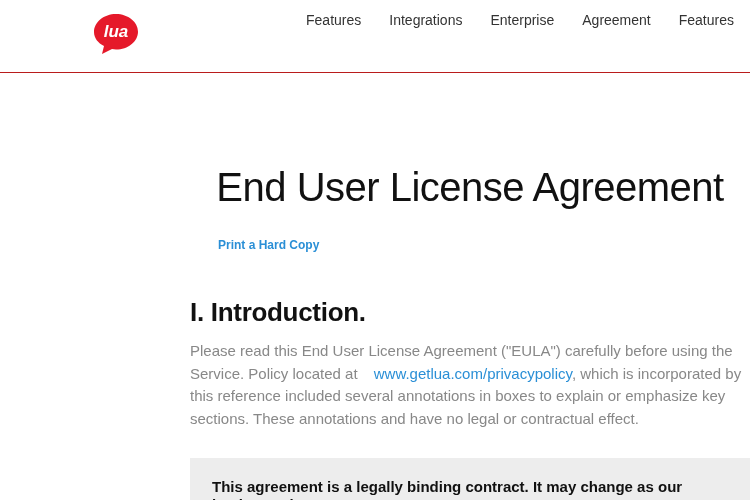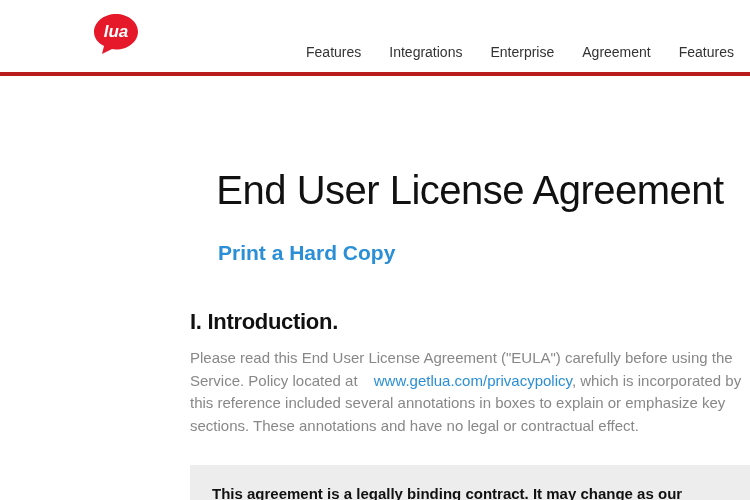--- a/index.html
+++ b/index.html
@@ -6,23 +6,23 @@
     body {
       font-family: -apple-system, BlinkMacSystemFont, "Segoe UI", "Helvetica Neue", Arial, sans-serif;
       background: #fff;
       color: #111;
       width: 750px;
       height: 500px;
       overflow: hidden;
     }
     .header {
       display: flex;
-      align-items: flex-end;
+      align-items: flex-start;
       padding: 12px 0 12px 0;
-      border-bottom: 4px solid #b91c1c;
+      border-bottom: 1px solid #b91c1c;
       gap: 32px;
     }
     .logo {
       margin-left: 90px;
       margin-right: auto;
     }
     .nav {
       display: flex;
       gap: 28px;
       padding-right: 16px;
@@ -39,28 +39,28 @@
       font-size: 40px;
       font-weight: 400;
       color: #111;
       margin-top: 92px;
       letter-spacing: -0.5px;
       text-align: center;
     }
     .print-link {
       display: inline-block;
       color: #2a8fd6;
-      font-size: 21px;
+      font-size: 12px;
       font-weight: 600;
       margin-top: 28px;
       margin-left: 28px;
       cursor: pointer;
     }
     .section-heading {
-      font-size: 22px;
+      font-size: 26px;
       font-weight: 700;
       color: #111;
       margin-top: 44px;
       letter-spacing: -0.3px;
     }
     .body-text {
       font-size: 15px;
       color: #888;
       line-height: 1.5;
       margin-top: 12px;

